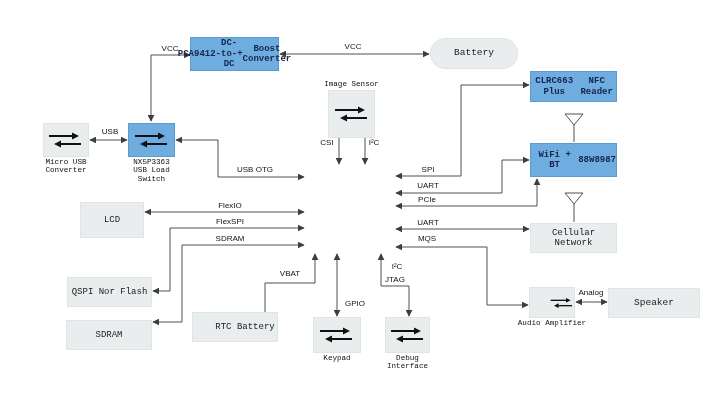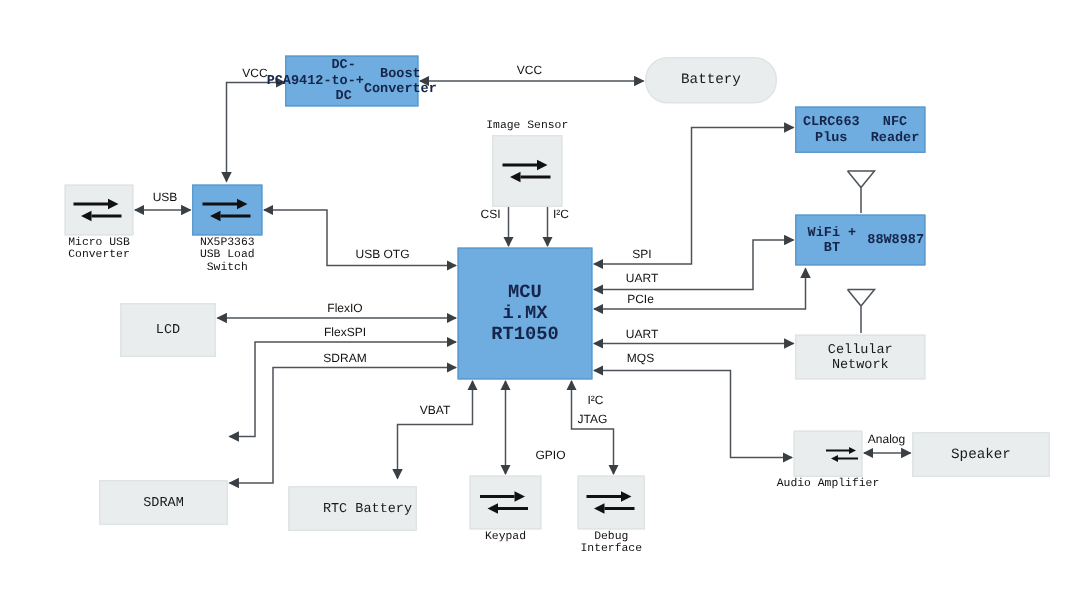--- a/index.html
+++ b/index.html
@@ -109,42 +109,38 @@
       <line x1="33" y1="14" x2="13" y2="14" stroke="#111" stroke-width="2"></line>
       <polygon points="13,10.5 6,14 13,17.5" fill="#111"></polygon>
     </svg>
     <div class="caption">
       <div>NX5P3363</div>
       <div>USB Load</div>
       <div>Switch</div>
     </div>
   </div>
 
-  <div class="blk blue" style="left:305px;top:165px;width:90px;height:88px;">
-    <div class="mcu-text">
-      <div>MCU</div>
-      <div>i.MX</div>
-      <div>RT1050</div>
-    </div>
-  </div>
 
   <div class="blk gray" style="left:80px;top:202px;width:64px;height:36px;">
     <div>LCD</div>
   </div>
 
   <div class="blk gray" style="left:530px;top:223px;width:87px;height:30px;">
     <div>Cellular Network</div>
   </div>
 
+  <div class="blk gray" style="left:67px;top:277px;width:85px;height:30px;">
+    <div>QSPI Nor Flash</div>
+  </div>
 
   <div class="blk gray" style="left:66px;top:320px;width:86px;height:30px;">
     <div>SDRAM</div>
   </div>
 
-  <div class="blk gray" style="left:192px;top:324px;width:86px;height:30px;padding-left:20px;">
+  <div class="blk gray" style="left:192px;top:312px;width:86px;height:30px;padding-left:20px;">
     <div>RTC Battery</div>
   </div>
 
   <div class="blk gray iconblk" style="left:313px;top:317px;width:48px;height:36px;">
     <svg width="38" height="20" viewBox="0 0 36 20">
       <line x1="1" y1="6" x2="24" y2="6" stroke="#111" stroke-width="2"></line>
       <polygon points="24,2.5 31,6 24,9.5" fill="#111"></polygon>
       <line x1="33" y1="14" x2="13" y2="14" stroke="#111" stroke-width="2"></line>
       <polygon points="13,10.5 6,14 13,17.5" fill="#111"></polygon>
     </svg>
@@ -186,18 +182,18 @@
   <div class="buslabel" style="left:360px;top:138px;width:28px;">I²C</div>
   <div class="buslabel" style="left:408px;top:165px;width:40px;">SPI</div>
   <div class="buslabel" style="left:408px;top:181px;width:40px;">UART</div>
   <div class="buslabel" style="left:407px;top:195px;width:40px;">PCIe</div>
   <div class="buslabel" style="left:408px;top:218px;width:40px;">UART</div>
   <div class="buslabel" style="left:407px;top:234px;width:40px;">MQS</div>
   <div class="buslabel" style="left:210px;top:201px;width:40px;">FlexIO</div>
   <div class="buslabel" style="left:210px;top:217px;width:40px;">FlexSPI</div>
   <div class="buslabel" style="left:210px;top:234px;width:40px;">SDRAM</div>
   <div class="buslabel" style="left:270px;top:269px;width:40px;">VBAT</div>
-  <div class="buslabel" style="left:339px;top:299px;width:32px;padding-left:12px;">GPIO</div>
+  <div class="buslabel" style="left:339px;top:299px;width:32px;">GPIO</div>
   <div class="buslabel" style="left:384px;top:262px;width:26px;">I²C</div>
   <div class="buslabel" style="left:377px;top:275px;width:36px;">JTAG</div>
   <div class="buslabel" style="left:571px;top:288px;width:40px;">Analog</div>
 
 </div>
 
 </body></html>

